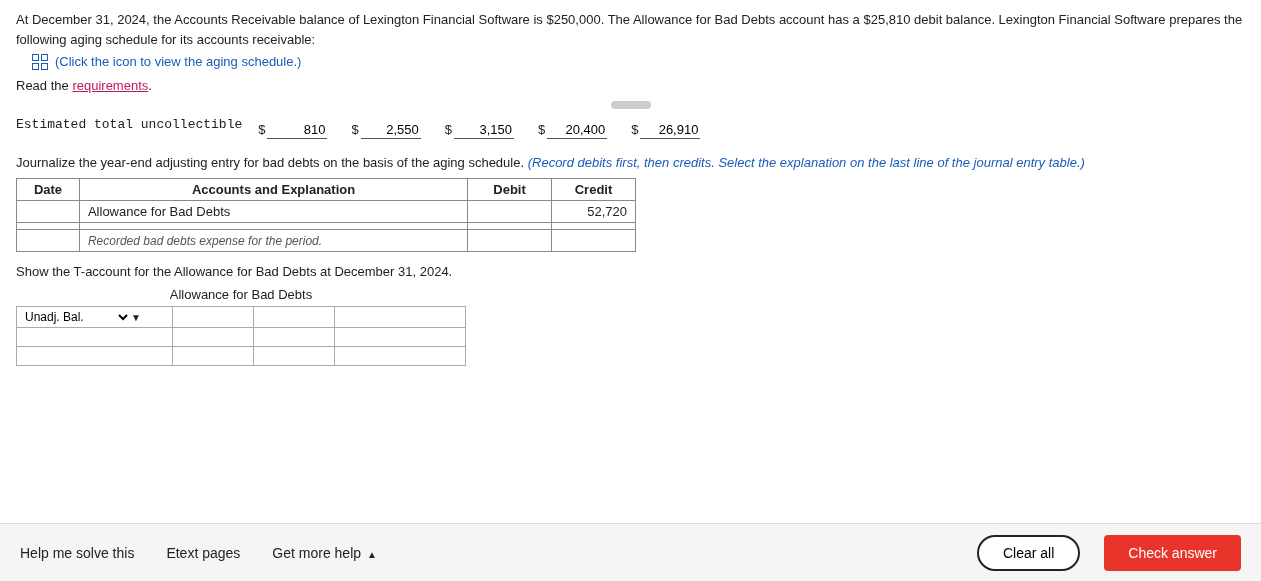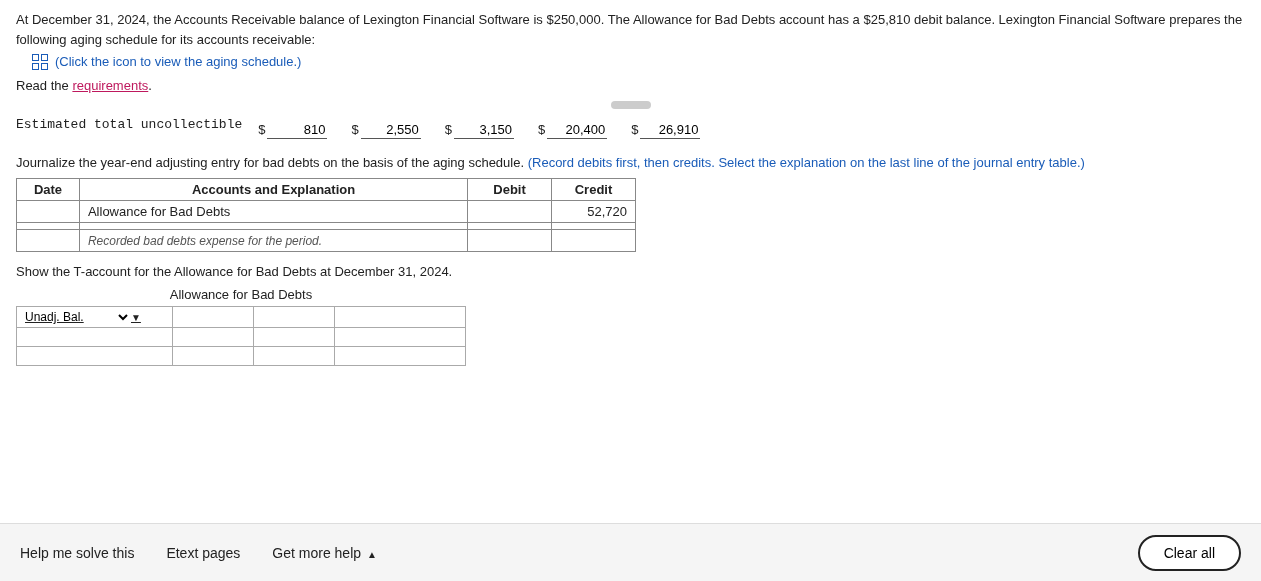--- a/index.html
+++ b/index.html
@@ -276,21 +276,21 @@
       </div>
       <div class="amount-cell">
         <span class="dollar">$</span>
         <input class="amount-input" type="text" value="26,910" readonly="" style="">
       </div>
     </div>
   </div>
 
   <p class="journal-instruction">
     <span>Journalize the year-end adjusting entry for bad debts on the basis of the aging schedule.</span>
-    <a style="color:#1a5cb8;"> <span>(Record debits first, then credits. Select the explanation on the last line of the journal entry table.)</span></a>
+    <a style="color:#1a5cb8;font-style:italic;"> <span>(Record debits first, then credits. Select the explanation on the last line of the journal entry table.)</span></a>
   </p>
 
   <table class="journal-table">
     <thead>
       <tr>
         <th>Date</th>
         <th>Accounts and Explanation</th>
         <th>Debit</th>
         <th>Credit</th>
       </tr>
@@ -318,21 +318,21 @@
   </table>
 
   <p class="show-t-account">Show the T-account for the Allowance for Bad Debts at December 31, 2024.</p>
 
   <div class="t-account-section">
     <div class="t-account-title">Allowance for Bad Debts</div>
     <table class="t-account-table">
       <tbody>
         <tr>
           <td style="width:155px;">
-            <div style="display:flex; align-items:center;text-decoration:underline;">
+            <div style="display:flex; align-items:center;">
               <select style="border:none;outline:none;font-size:12px;background:transparent;width:110px;">
                 <option>Unadj. Bal.</option>
               </select>
               <span style="font-size:10px;">▼</span>
             </div>
           </td>
           <td style="width:80px;"><input type="text" style="border: none; outline: none; width: 100%; font-size: 12px; background: transparent;"></td>
           <td style="width:80px;"><input type="text" style="border: none; outline: none; width: 100%; font-size: 12px; background: transparent;"></td>
           <td style="width:130px;"><input type="text" style="border: none; outline: none; width: 100%; font-size: 12px; background: transparent;"></td>
         </tr>
@@ -363,14 +363,17 @@
     </a>
     <a class="more-help footer-link" href="#">
       <span>Get more help</span>
       <span class="caret">▲</span>
     </a>
   </div>
   <div class="footer-right">
     <button class="btn-clear">
       <span>Clear all</span>
     </button>
+    <button class="btn-check">
+      <span>Check answer</span>
+    </button>
   </div>
 </div>
 
 </body></html>

